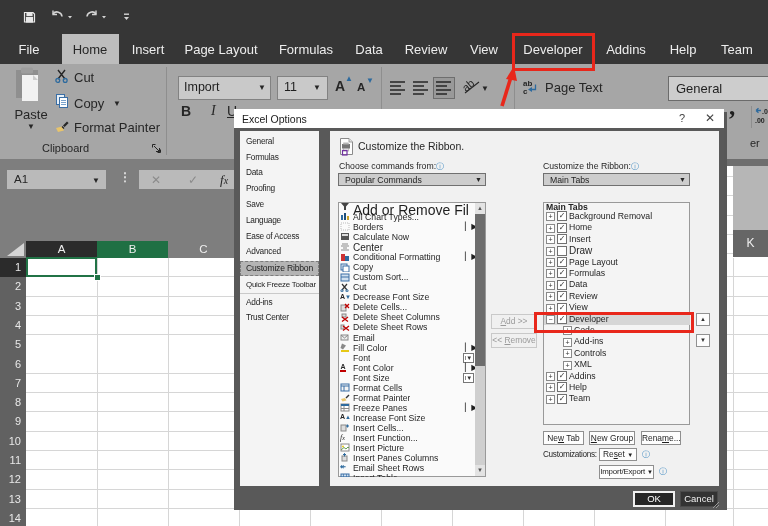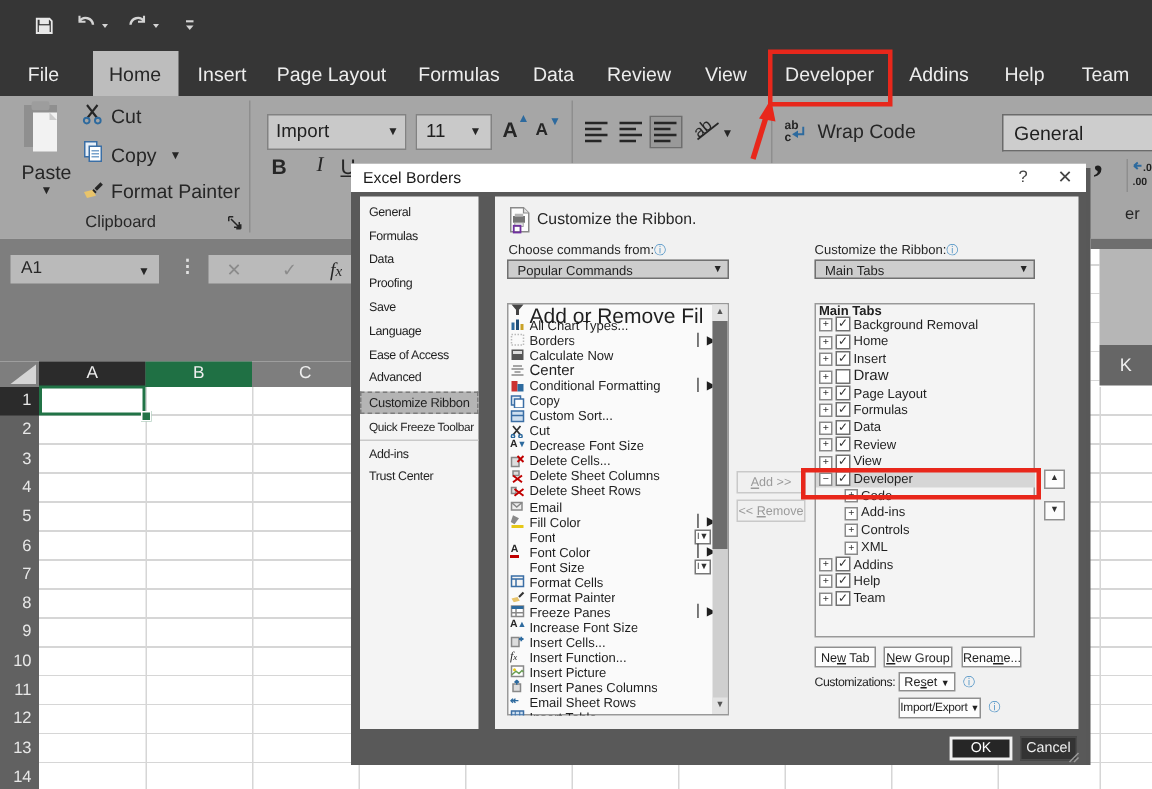--- a/index.html
+++ b/index.html
@@ -75,21 +75,21 @@
     <path d="M8,6.5 l4,-4 1.6,1.6 -4,4 z" fill="#262626"></path>
     <path d="M7,7.5 l2,2" stroke="#262626" stroke-width="1.2"></path>
   </g>
 </svg>
 <div class="ab" style="left:14px;top:107px;width:34px;text-align:center;color:#262626;font-size:13px">Paste</div>
 <div class="ab" style="left:27px;top:122px;color:#262626;font-size:8px">▼</div>
 <div class="ab" style="left:74px;top:70px;color:#262626;font-size:13px">Cut</div>
 <div class="ab" style="left:74px;top:96px;color:#262626;font-size:13px">Copy</div>
 <div class="ab" style="left:113px;top:99px;color:#262626;font-size:8px">▼</div>
 <div class="ab" style="left:74px;top:120px;color:#262626;font-size:13px">Format Painter</div>
-<div class="ab" style="left:42px;top:142px;width:62px;text-align:right;color:#262626;font-size:11px">Clipboard</div>
+<div class="ab" style="left:42px;top:142px;width:62px;text-align:left;color:#262626;font-size:11px">Clipboard</div>
 <svg class="ab" style="left:151px;top:143px" width="11" height="11" viewBox="0 0 11 11">
   <path d="M1.5,1.5 h3 M1.5,1.5 v3 M9.5,9.5 h-3 M9.5,9.5 v-3 M3,3 l5.5,5.5 M8.5,5 v3.5 h-3.5" stroke="#262626" stroke-width="1" fill="none"></path>
 </svg>
 <div class="ab" style="left:166px;top:67px;width:1px;height:88px;background:#8e8e8e"></div>
 
 <div class="ab" style="left:178px;top:76px;width:91px;height:22px;background:#c9c9c9;border:1px solid #828282"></div>
 <div class="ab" style="left:184px;top:80px;color:#1f1f1f;font-size:12.5px">Import</div>
 <div class="ab" style="left:258px;top:83px;color:#262626;font-size:8px">▼</div>
 <div class="ab" style="left:277px;top:76px;width:49px;height:22px;background:#c9c9c9;border:1px solid #828282"></div>
 <div class="ab" style="left:284px;top:80px;color:#1f1f1f;font-size:12.5px">11</div>
@@ -117,21 +117,21 @@
 </svg>
 <div class="ab" style="left:481px;top:84px;color:#262626;font-size:8px">▼</div>
 <div class="ab" style="left:514px;top:68px;width:1px;height:41px;background:#8e8e8e"></div>
 
 <svg class="ab" style="left:523px;top:79px" width="16" height="16" viewBox="0 0 16 16">
   <text x="0" y="7" font-size="8" font-weight="bold" fill="#262626" font-family="Liberation Sans">ab</text>
   <text x="0" y="15" font-size="8" font-weight="bold" fill="#262626" font-family="Liberation Sans">c</text>
   <path d="M12.5,5.5 v5 h-5" stroke="#2d6a9e" stroke-width="1.3" fill="none"></path>
   <polygon points="5,10.5 9,8 9,13" fill="#2d6a9e"></polygon>
 </svg>
-<div class="ab" style="left:545px;top:80px;color:#262626;font-size:13px">Wrap Code</div>
+<div class="ab" style="left:545px;top:80px;color:#262626;font-size:13px">Page Text</div>
 
 <div class="ab" style="left:181px;top:103px;color:#262626;font-size:14px;font-weight:bold">B</div>
 <div class="ab" style="left:211px;top:103px;color:#262626;font-size:14px;font-style:italic;font-family:'Liberation Serif',serif">I</div>
 <div class="ab" style="left:227px;top:103px;color:#262626;font-size:14px;text-decoration:underline">U</div>
 
 <div class="ab" style="left:668px;top:76px;width:100px;height:23px;background:#cdcdcd;border:1px solid #6b6b6b;border-right:none"></div>
 <div class="ab" style="left:676px;top:81px;color:#1f1f1f;font-size:13px">General</div>
 
 <div class="ab" style="left:729px;top:94px;color:#1f1f1f;font-size:25px;line-height:25px;font-weight:bold;font-family:'Liberation Serif',serif">,</div>
 <div class="ab" style="left:751px;top:106px;width:1px;height:22px;background:#8e8e8e"></div>
@@ -186,21 +186,21 @@
 <div class="ab" style="left:727px;top:166px;width:6px;height:92px;background:#fff"></div>
 <div class="ab" style="left:727px;top:176px;width:6px;height:82px;
   background:repeating-linear-gradient(to bottom, #d6d6d6 0, #d6d6d6 1px, transparent 1px, transparent 19.3px)"></div>
 <div class="ab" style="left:733px;top:166px;width:35px;height:64px;background:#b6b6b6"></div>
 <div class="ab" style="left:733px;top:230px;width:35px;height:27px;background:#666666;color:#efefef;font-size:12px;text-align:center;line-height:27px">K</div>
 <div class="ab" style="left:733px;top:258px;width:1px;height:268px;background:#d6d6d6"></div>
 
 <div class="ab" id="dlg" style="left:234px;top:109px;width:490px;height:401px;background:#595959">
 
   <div class="ab" style="left:0;top:0;width:490px;height:18.5px;background:#fff"></div>
-  <div class="ab" style="left:8px;top:4px;color:#1a1a1a;font-size:10.5px">Excel Borders</div>
+  <div class="ab" style="left:8px;top:4px;color:#1a1a1a;font-size:10.5px">Excel Options</div>
   <div class="ab" style="left:445px;top:3px;color:#444;font-size:11px">?</div>
   <div class="ab" style="left:471px;top:2px;color:#444;font-size:12px">✕</div>
 
   <div class="ab" style="left:6px;top:22px;width:79px;height:355px;background:#f4f4f4"></div>
   <div id="sidebar">
       <div class="ab" style="left:12px;top:26.5px;color:#1f1f1f;font-size:8.3px;letter-spacing:-0.25px;white-space:nowrap">General</div>
       <div class="ab" style="left:12px;top:42.5px;color:#1f1f1f;font-size:8.3px;letter-spacing:-0.25px;white-space:nowrap">Formulas</div>
       <div class="ab" style="left:12px;top:57.5px;color:#1f1f1f;font-size:8.3px;letter-spacing:-0.25px;white-space:nowrap">Data</div>
       <div class="ab" style="left:12px;top:73.5px;color:#1f1f1f;font-size:8.3px;letter-spacing:-0.25px;white-space:nowrap">Proofing</div>
       <div class="ab" style="left:12px;top:89.5px;color:#1f1f1f;font-size:8.3px;letter-spacing:-0.25px;white-space:nowrap">Save</div>

